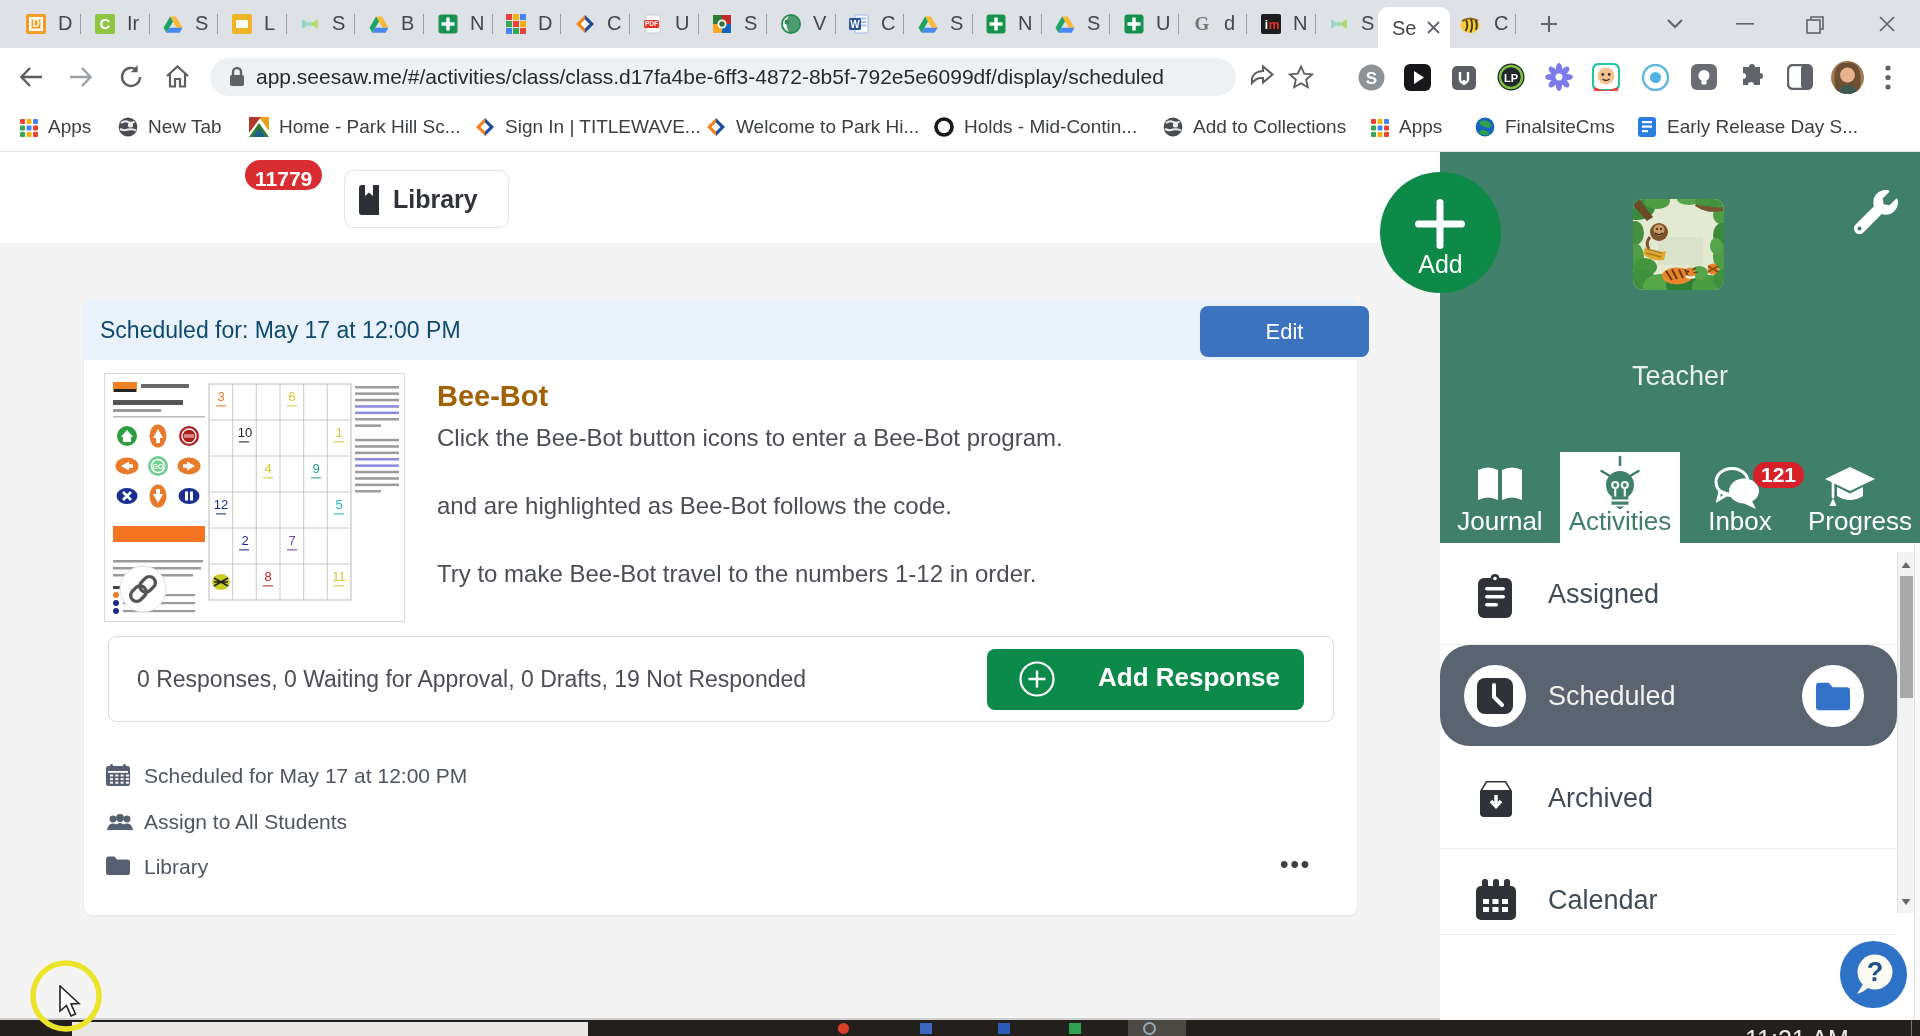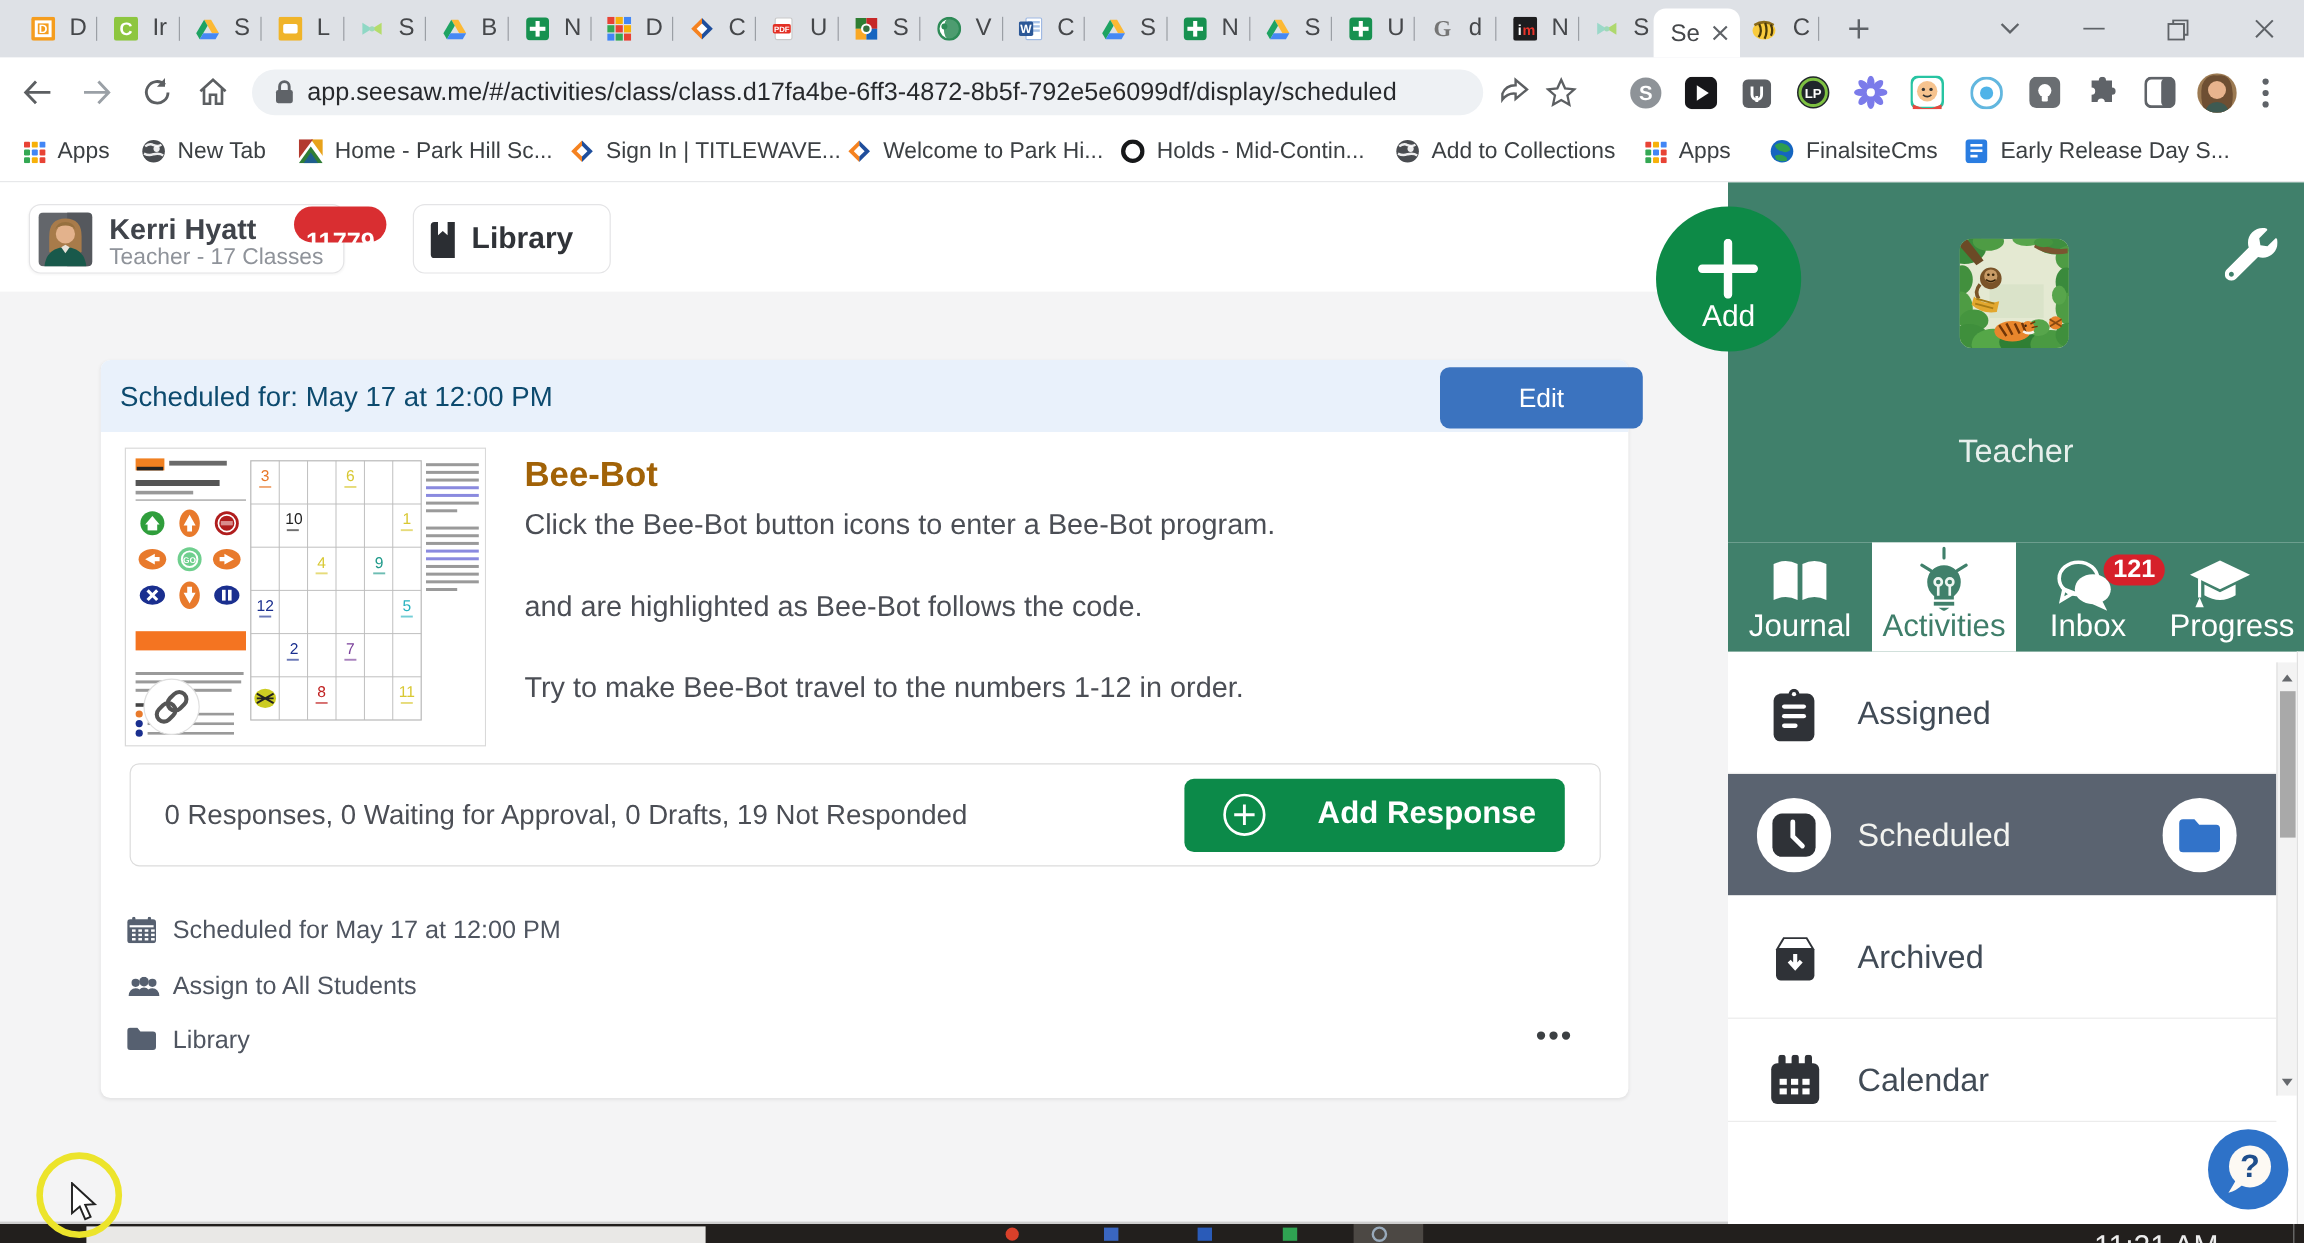--- a/index.html
+++ b/index.html
@@ -13,21 +13,21 @@
 .tabsep { position:absolute; top:14px; width:1px; height:20px; background:#9b9fa5; }
 #activetab { position:absolute; left:1378px; top:7px; width:72px; height:41px; background:#fff; border-radius:10px 10px 0 0; }
 #toolbar { position:absolute; left:0; top:48px; width:1920px; height:57px; background:#fff; }
 #urlpill { position:absolute; left:210px; top:10px; width:1026px; height:38px; background:#eef1f4; border-radius:19px; }
 #urltext { position:absolute; left:256px; top:17px; font-size:21px; color:#27292c; }
 #bookmarks { position:absolute; left:0; top:105px; width:1920px; height:47px; background:#fff; border-bottom:1px solid #e2e3e5; }
 .bm { position:absolute; top:11px; height:24px; font-size:19px; color:#3c4043; white-space:nowrap; }
 .bm .bi { display:inline-block; vertical-align:-4px; margin-right:10px; }
 #appheader { position:absolute; left:0; top:152px; width:1440px; height:91px; background:#fff; }
 #kcard { position:absolute; left:24px; top:18px; width:263px; height:58px; background:#fff; border:1px solid #e4e4e6; border-radius:10px; box-shadow:0 1px 2px rgba(0,0,0,0.04); }
-#kbadge { position:absolute; left:245px; top:20px; height:30px; padding:15px 10px; background:#d92e31; border-radius:15px; color:#fff; font-size:21px; font-weight:bold; line-height:30px; }
+#kbadge { position:absolute; left:245px; top:8px; height:30px; padding:4px 10px; background:#d92e31; border-radius:15px; color:#fff; font-size:21px; font-weight:bold; line-height:30px; }
 #libbtn { position:absolute; left:344px; top:18px; width:165px; height:58px; background:#fff; border:1px solid #e4e4e6; border-radius:10px; }
 #content { position:absolute; left:0; top:243px; width:1440px; height:777px; background:#f4f4f5; }
 #card { position:absolute; left:84px; top:57px; width:1273px; height:615px; background:#fff; border-radius:8px; box-shadow:0 1px 3px rgba(0,0,0,0.07); }
 #bluebar { position:absolute; left:0; top:0; width:1273px; height:60px; background:#e9f1fb; border-radius:8px 8px 0 0; }
 #editbtn { position:absolute; left:1116px; top:6px; width:169px; height:51px; background:#3b73bf; border-radius:8px; color:#fff; font-size:22px; text-align:center; line-height:51px; }
 #thumb { position:absolute; left:20px; top:73px; width:301px; height:249px; background:#fff; border:1px solid #d9d9d9; }
 #acttitle { position:absolute; left:353px; top:80px; font-size:29px; font-weight:bold; color:#a16207; }
 .bodytext { position:absolute; left:353px; font-size:24px; color:#4b4e55;text-align:right; }
 #respbox { position:absolute; left:24px; top:336px; width:1226px; height:86px; border:1px solid #dcdcdc; border-radius:8px; background:#fff; }
 #addresp { position:absolute; left:878px; top:12px; width:317px; height:61px; background:#0c8a49; border-radius:8px; color:#fff; }
@@ -437,40 +437,20 @@
             <path d="M4 14 Q8 12 12 14 Q15 15 14 18 Q9 19 5 17 Z" fill="#2e9e4f"></path>
           </svg></span>FinalsiteCms</div>
       <div class="bm" style="left:1637px"><span class="bi"><svg width="20" height="20" viewBox="0 0 20 20">
             <rect x="1" y="0" width="18" height="20" rx="3" fill="#2a7de1"></rect>
             <rect x="5" y="4" width="10" height="2.2" fill="#fff"></rect>
             <rect x="5" y="8.5" width="10" height="2.2" fill="#fff"></rect>
             <rect x="5" y="13" width="6" height="2.2" fill="#fff"></rect>
           </svg></span>Early Release Day S...</div>
     </div>
   <div id="appheader">
-      <div id="kcard">
-        <span class="abs" style="left:7px;top:6px"><svg width="45" height="45" viewBox="0 0 45 45">
-            <defs>
-              <clipPath id="kc">
-                <rect width="45" height="45" rx="4"></rect>
-              </clipPath>
-            </defs>
-            <g clip-path="url(#kc)">
-              <rect width="45" height="45" fill="#63666b"></rect>
-              <rect x="24" width="21" height="45" fill="#55585d"></rect>
-              <path d="M9 20 Q9 5 22.5 5 Q36 5 36 20 L36 33 Q30 37 22.5 37 Q15 37 9 33 Z" fill="#a87b4a"></path>
-              <circle cx="22.5" cy="18" r="8" fill="#e3b28c"></circle>
-              <path d="M14 14 Q16 8 22.5 8 Q29 8 31 14 Q28 11 22.5 11 Q17 11 14 14" fill="#96703f"></path>
-              <path d="M5 45 Q7 29 22.5 29 Q38 29 40 45 Z" fill="#19594b"></path>
-              <path d="M19 29 L22.5 34 L26 29 L22.5 27 Z" fill="#e8e3da"></path>
-            </g>
-          </svg></span>
-        <span class="abs" style="left:66px;top:7px;font-size:24px;font-weight:bold;color:#40444b;">Kerri Hyatt</span>
-        <span class="abs" style="left:66px;top:33px;font-size:19px;color:#8f939a;">Teacher - 17 Classes</span>
-      </div>
       <div id="kbadge">11779</div>
       <div id="libbtn">
         <span class="abs" style="left:12px;top:13px"><svg width="24" height="32" viewBox="0 0 24 32">
             <path d="M2 4 a3 3 0 0 1 3-3 H22 V31 H5 a3 3 0 0 1-3-3 Z" fill="#2b2e33"></path>
             <path d="M8 1 H16 V12 L12 8.5 L8 12 Z" fill="#fff"></path>
           </svg></span>
         <span class="abs" style="left:48px;top:14px;font-size:25px;font-weight:bold;color:#303338;">Library</span>
       </div>
     </div>
   <div id="content">
@@ -736,21 +716,21 @@
             <rect x="2" y="4" width="34" height="40" rx="6" fill="#2f3237"></rect>
             <circle cx="19" cy="4.5" r="4.5" fill="#2f3237"></circle>
             <circle cx="19" cy="4.5" r="1.8" fill="#fff"></circle>
             <rect x="9" y="13" width="20" height="3.6" rx="1.8" fill="#fff"></rect>
             <rect x="9" y="21" width="20" height="3.6" rx="1.8" fill="#fff"></rect>
             <rect x="9" y="29" width="13" height="3.6" rx="1.8" fill="#fff"></rect>
           </svg></span>
         <span class="txt">Assigned</span>
       </div>
       <div class="sep" style="top:492px;"></div>
-      <div class="sbrow" id="row-sched" style="top:493px;">
+      <div class="sbrow" id="row-sched" style="top:493px;border-radius:30px;">
         <span class="abs" style="left:24px;top:20px"><svg width="62" height="62" viewBox="0 0 62 62">
             <circle cx="31" cy="31" r="31" fill="#fff"></circle>
             <rect x="13" y="13" width="36" height="36" rx="8" fill="#2f3237"></rect>
             <path d="M30 20 V32 L38 40" stroke="#fff" stroke-width="4" fill="none" stroke-linecap="round"></path>
           </svg></span>
         <span class="txt">Scheduled</span>
         <span class="abs" style="left:362px;top:20px"><svg width="62" height="62" viewBox="0 0 62 62">
             <circle cx="31" cy="31" r="31" fill="#fff"></circle>
             <path d="M14 21 a3.2 3.2 0 0 1 3.2-3.2 h9.5 l4 4.5 H44.8 a3.2 3.2 0 0 1 3.2 3.2 v16.5 a3.2 3.2 0 0 1 -3.2 3.2 H17.2 a3.2 3.2 0 0 1 -3.2 -3.2 Z" fill="#3273c9"></path>
           </svg></span>

